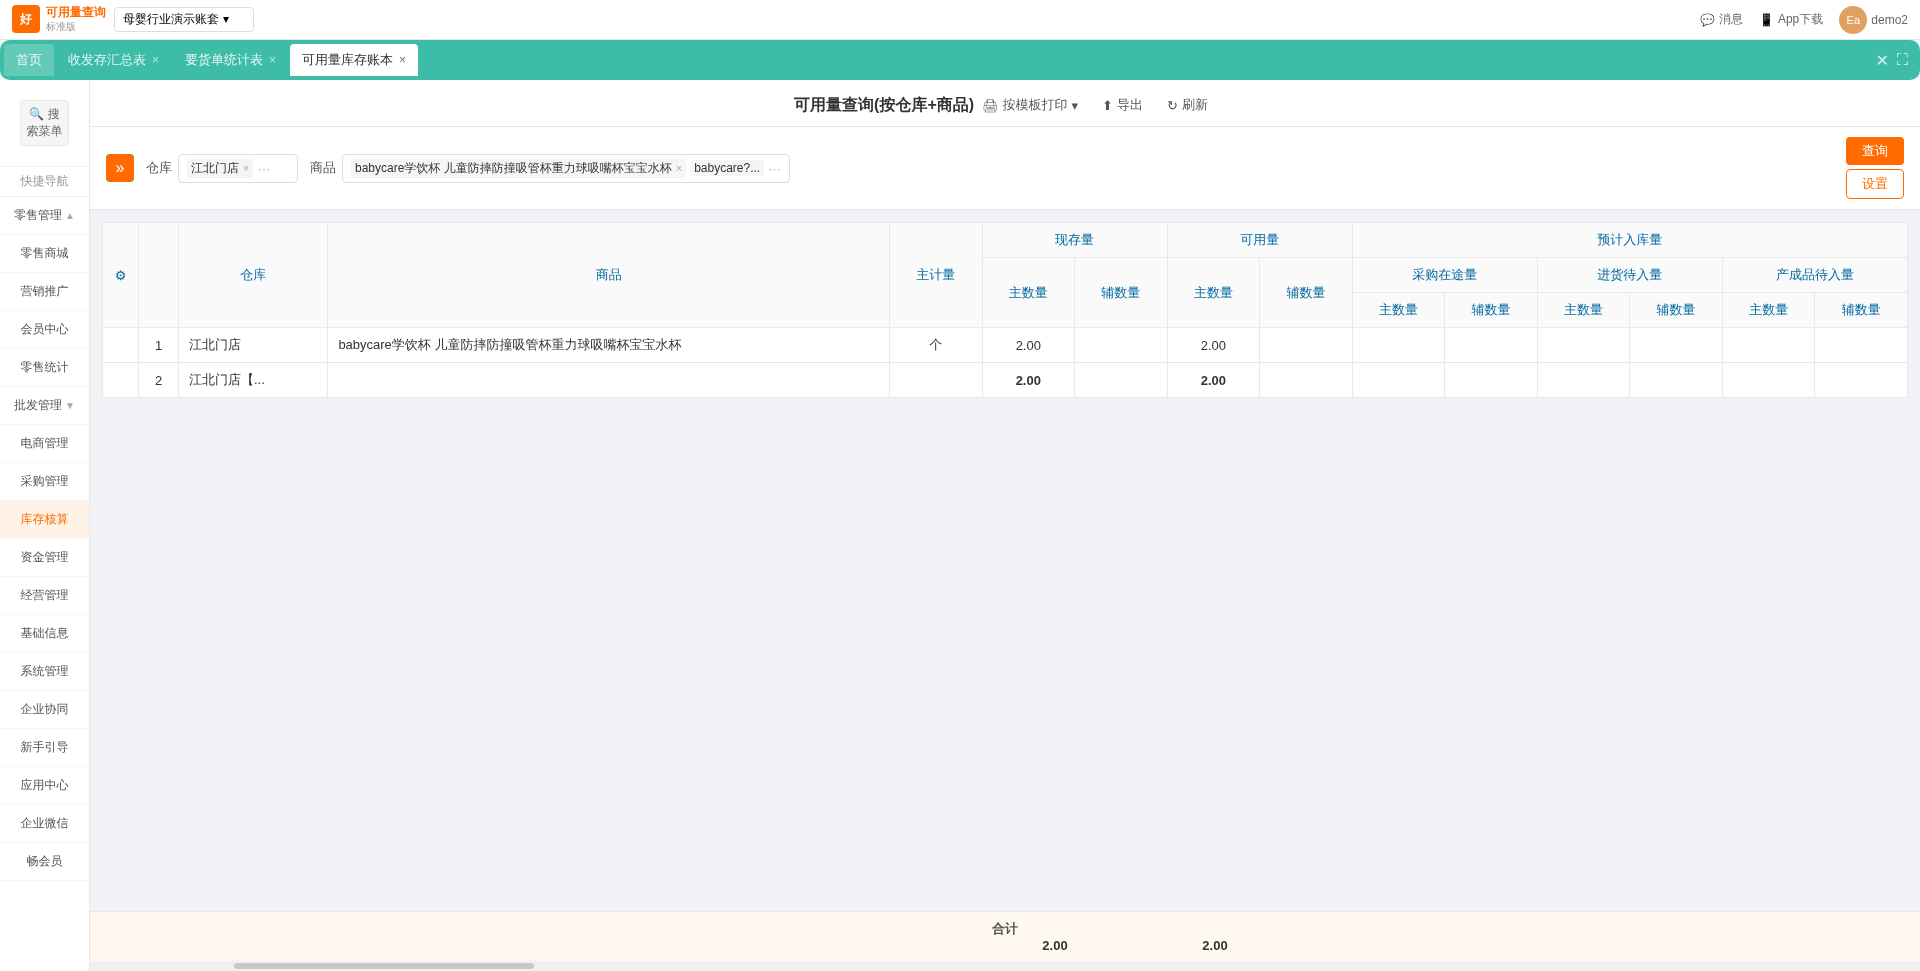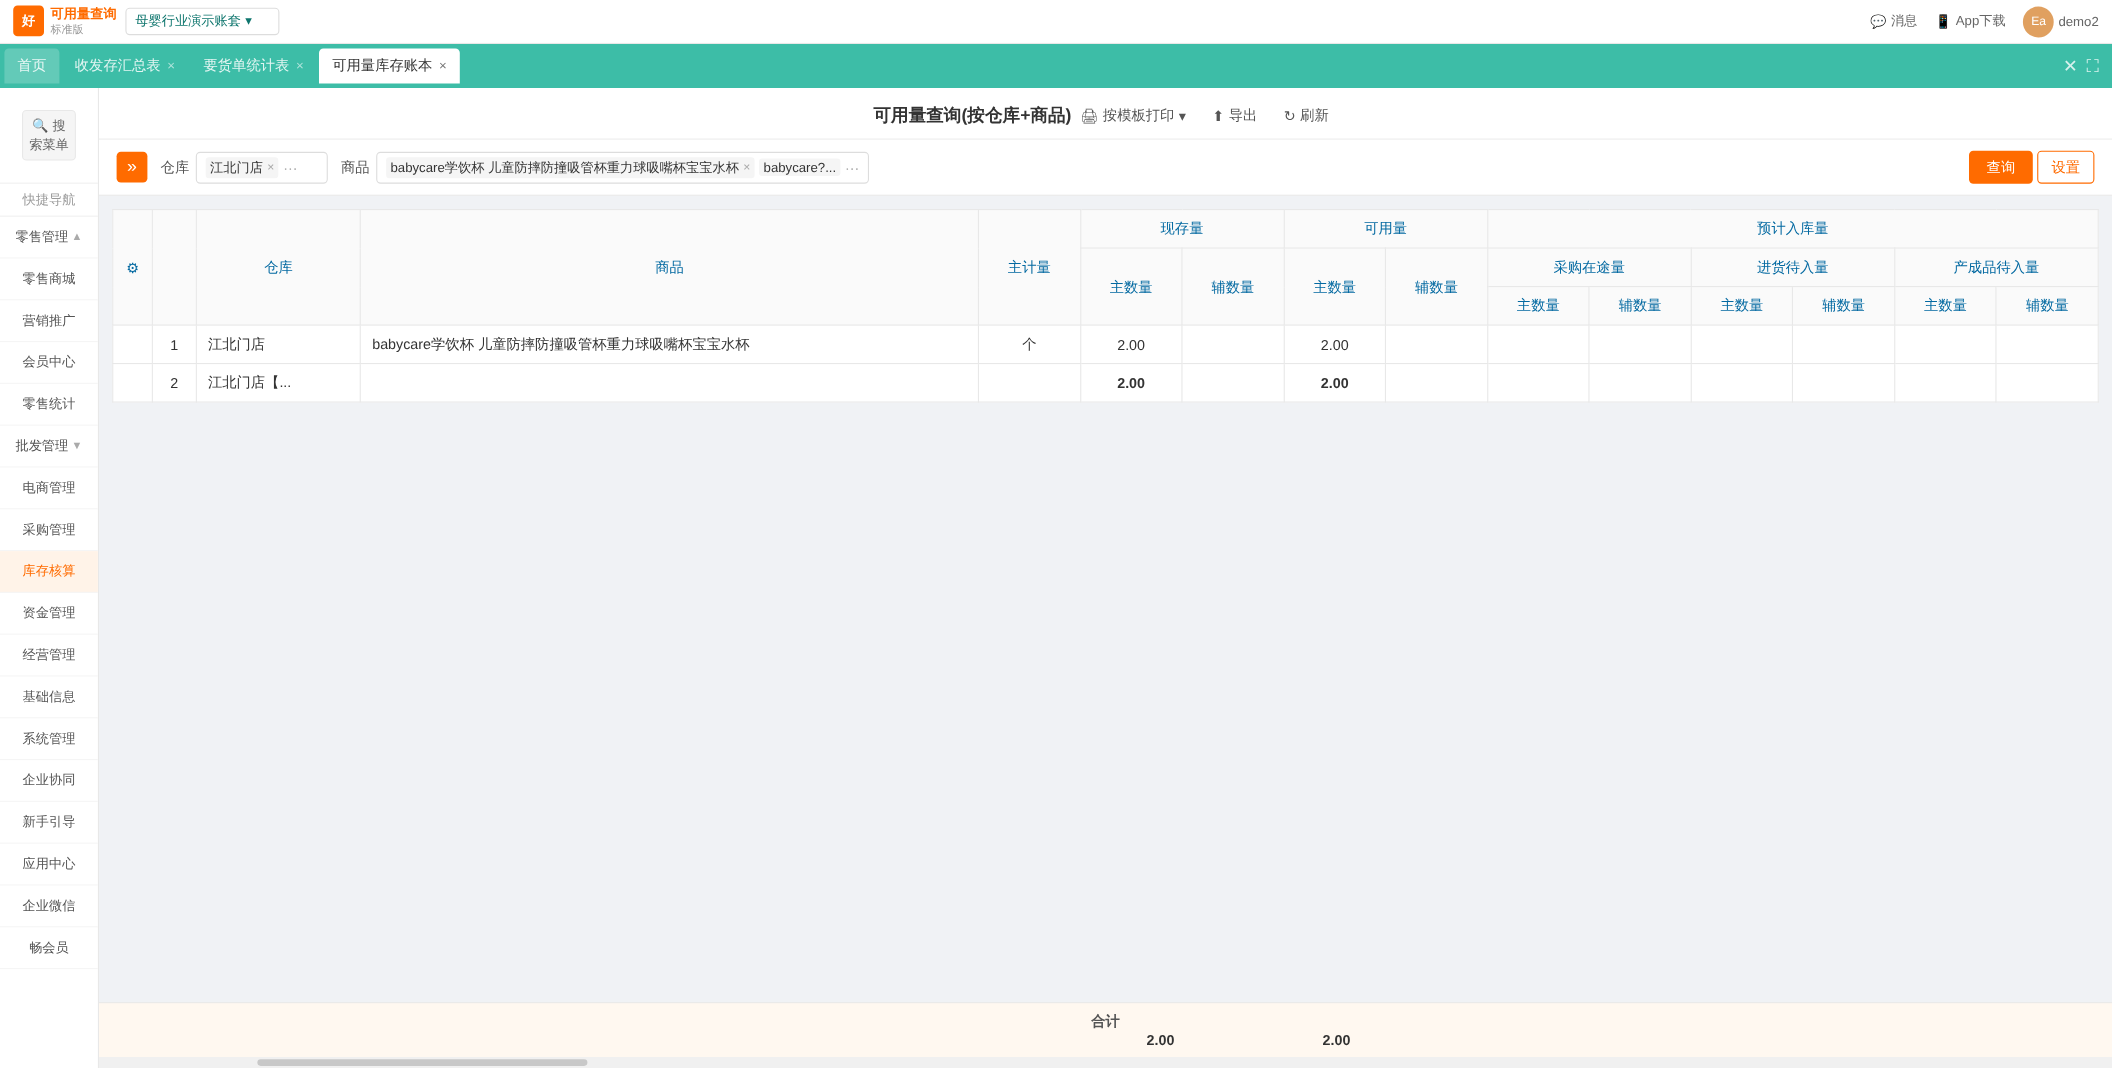--- a/index.html
+++ b/index.html
@@ -14,34 +14,35 @@
       justify-content: space-between;
       padding: 0 12px;
       border-bottom: 1px solid #e8e8e8;
       flex-shrink: 0;
     }
     .top-bar-left { display: flex; align-items: center; gap: 8px; }
     .logo { display: flex; align-items: center; gap: 6px; }
     .logo-icon { width: 28px; height: 28px; background: #ff6b00; border-radius: 4px; display: flex; align-items: center; justify-content: center; color: white; font-size: 12px; font-weight: bold; }
     .logo-text { font-size: 12px; color: #ff6b00; font-weight: bold; line-height: 1.2; }
     .logo-sub { font-size: 10px; color: #999; }
-    .industry-selector { display: flex; align-items: center; gap: 4px; border: 1px solid #ddd; border-radius: 4px; padding: 3px 8px; font-size: 12px; color: #0f766e; cursor: pointer; min-width: 140px; }
+    .industry-selector { display: flex; align-items: center; gap: 4px; border: 1px solid #ddd; border-radius: 4px; padding: 3px 8px; font-size: 12px; color: #000000; cursor: pointer; min-width: 140px; }
     .top-bar-right { display: flex; align-items: center; gap: 16px; }
     .top-bar-btn { display: flex; align-items: center; gap: 4px; font-size: 12px; color: #666; cursor: pointer; }
     .avatar { width: 28px; height: 28px; border-radius: 50%; background: #e0a060; display: flex; align-items: center; justify-content: center; color: white; font-size: 11px; overflow: hidden; }
 
     
     .tab-bar {
       height: 40px;
       background: #3dbda7;
       display: flex;
       align-items: center;
       padding: 0 4px;
       flex-shrink: 0;
       gap: 2px;
+      border-radius: 10px;
     }
     .tab-item {
       height: 32px;
       padding: 0 12px;
       display: flex;
       align-items: center;
       gap: 6px;
       border-radius: 4px 4px 0 0;
       font-size: 13px;
       cursor: pointer;
@@ -211,21 +212,21 @@
     }
     .settings-btn {
       background: #fff;
       color: #ff6b00;
       border: 1px solid #ff6b00;
       border-radius: 4px;
       padding: 5px 12px;
       font-size: 13px;
       cursor: pointer;
     }
-    .filter-action-group { display: flex; flex-direction: row; gap: 4px; }
+    .filter-action-group { display: flex; flex-direction: column; gap: 4px; }
 
     
     .table-container {
       flex: 1;
       overflow: auto;
       padding: 12px;
     }
     .data-table {
       width: 100%;
       border-collapse: collapse;

